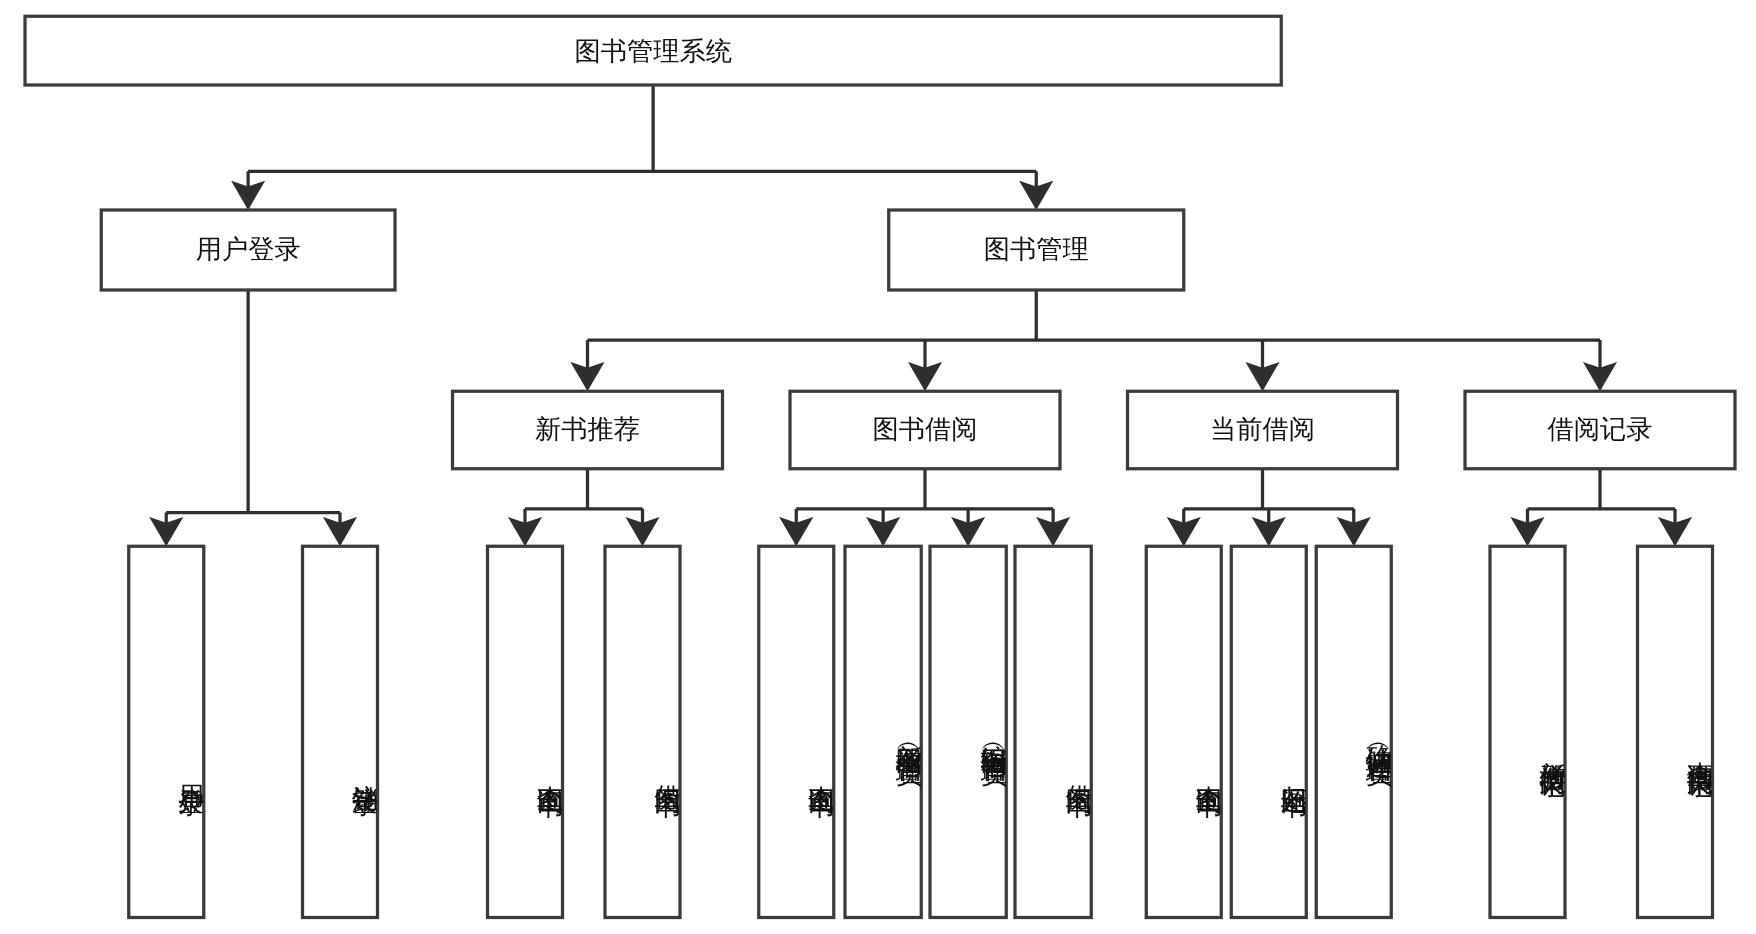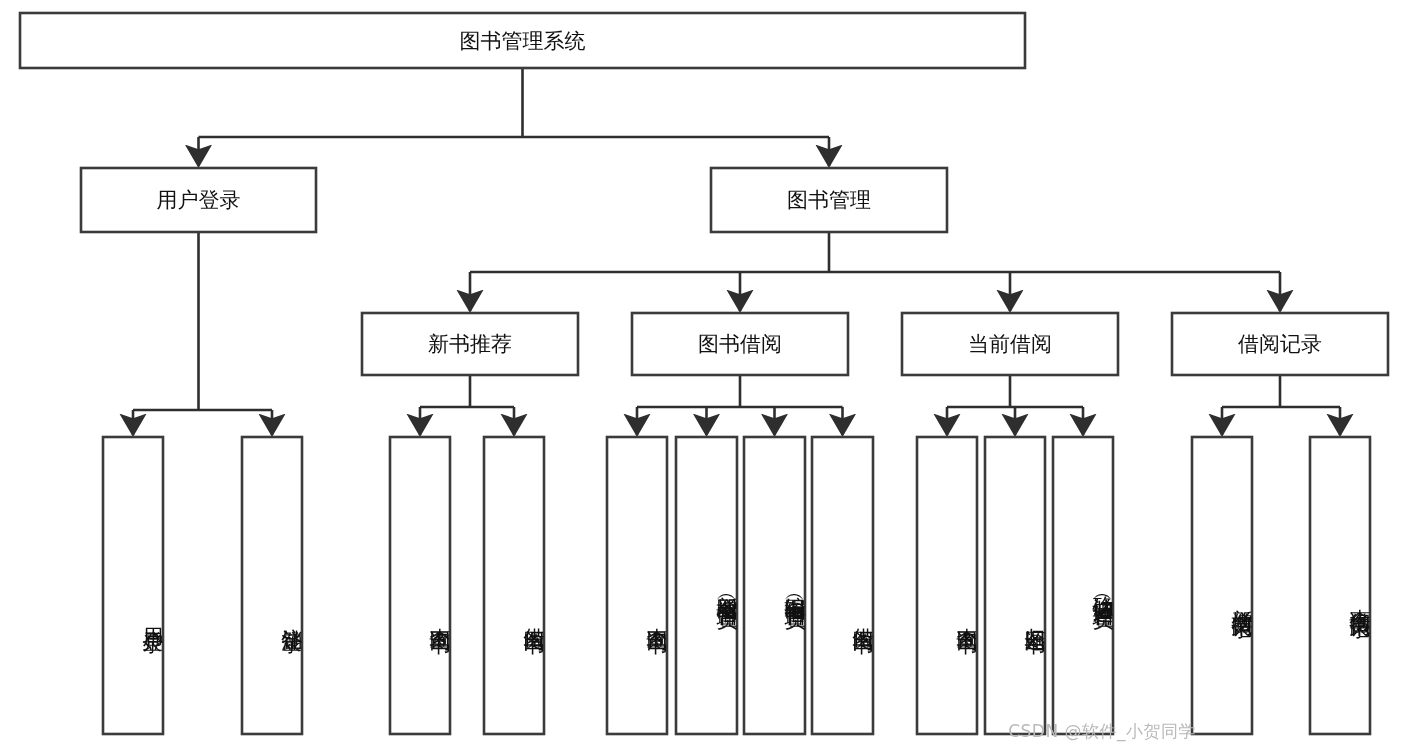--- a/index.html
+++ b/index.html
@@ -202,14 +202,13 @@
   <div class="leaf-label-wrap" style="left:607px; top:500px; width:60px; height:230px;">查询图书</div>
   <div class="leaf-label-wrap" style="left:676px; top:445px; width:61px; height:285px;">新增图书（管理员）</div>
   <div class="leaf-label-wrap" style="left:744px; top:445px; width:61px; height:285px;">编辑图书（管理员）</div>
   <div class="leaf-label-wrap" style="left:812px; top:500px; width:61px; height:230px;">借阅图书</div>
   <div class="leaf-label-wrap" style="left:917px; top:500px; width:60px; height:230px;">查询图书</div>
   <div class="leaf-label-wrap" style="left:985px; top:500px; width:60px; height:230px;">归还图书</div>
   <div class="leaf-label-wrap" style="left:1053px; top:445px; width:60px; height:285px;">确认归还（管理员）</div>
   <div class="leaf-label-wrap" style="left:1192px; top:465px; width:60px; height:265px;">新增借阅记录</div>
   <div class="leaf-label-wrap" style="left:1310px; top:465px; width:60px; height:265px;">查询借阅记录</div>
 
-  <div class="watermark">CSDN @软件_小贺同学</div>
 </div>
 
 </body></html>

